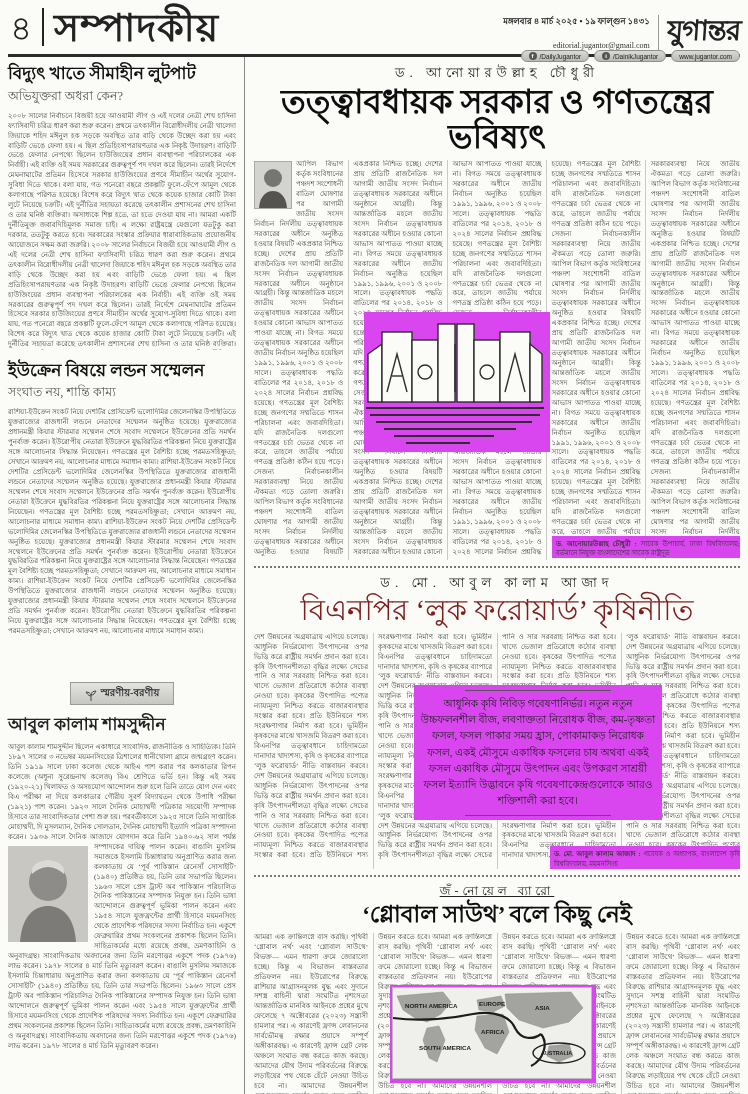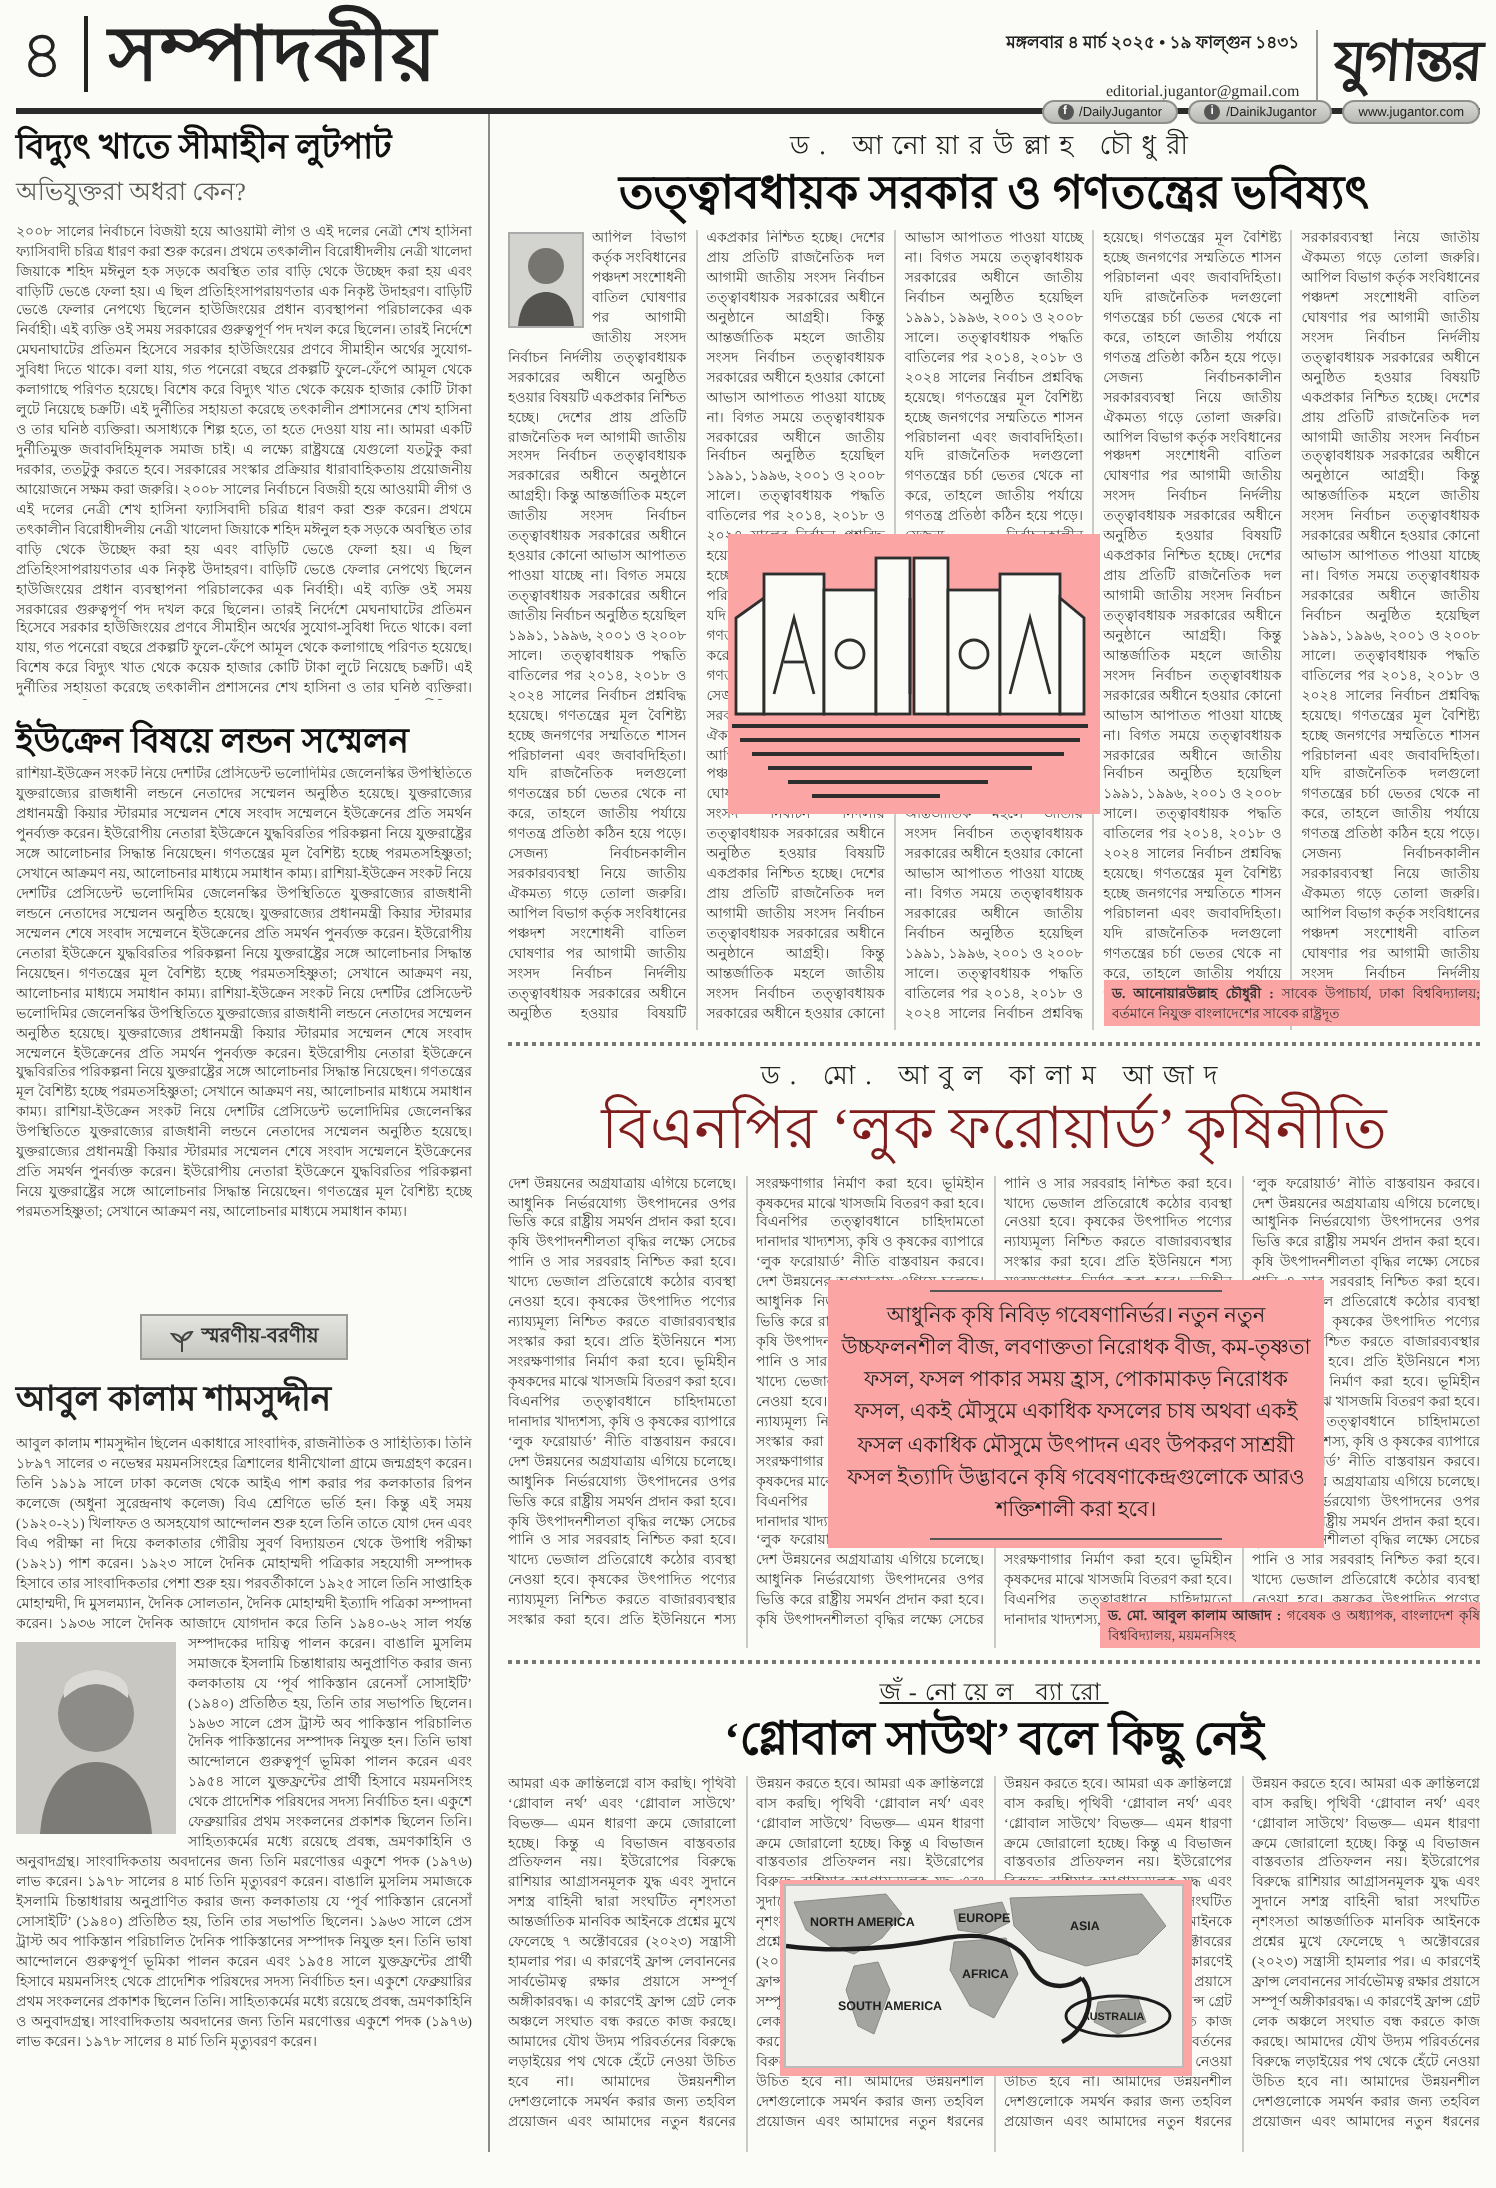--- a/index.html
+++ b/index.html
@@ -45,33 +45,33 @@
   .mem-badge{display:flex;justify-content:center;margin:2px 0 6px 0;}
   .mem-badge .bx{display:flex;align-items:flex-end;gap:4px;background:linear-gradient(#e3e3df,#c7c7c2);
       border:1px solid #9a9a96;padding:2px 14px;font-size:10px;font-weight:700;color:#333;}
   .mem h2{font-size:17px;margin:0 0 4px 0;font-weight:700;}
   .mem-body{font-size:7px;line-height:1.42;text-align:justify;color:#3c3c3c;height:352px;overflow:hidden;}
   .portrait{float:left;width:80px;height:96px;margin:3px 6px 2px 0;background:#cfcdc8;position:relative;overflow:hidden;}
   .portrait svg{display:block;}
 
   
   .byline{ text-align:center;font-size:13px;letter-spacing:5px;color:#222;margin:2px 0 1px 0;}
-  .headline-xl{text-align:center;font-size:23px;font-weight:700;margin:0 0 6px 0;line-height:1.05;color:#0e0e0e;}
+  .headline-xl{text-align:center;font-size:33px;font-weight:700;margin:0 0 6px 0;line-height:1.05;color:#0e0e0e;}
   .headline-l{text-align:center;font-size:29px;font-weight:400;margin:0 0 7px 0;line-height:1.05;color:#7f1d1d;}
   .headline-m{text-align:center;font-size:23px;font-weight:700;margin:0 0 6px 0;line-height:1.05;color:#0e0e0e;}
   .cols{position:relative;font-size:7px;line-height:1.42;text-align:justify;color:#3c3c3c;
         column-gap:10px;column-rule:1px solid #c9c9c7;overflow:hidden;}
   .main-cols{height:400px;column-count:5;}
   .agri-cols{height:236px;column-count:4;}
   .glob-cols{height:188px;column-count:4;}
   .dotsep{border-top:2px dotted #777;margin:6px 0 5px 0;height:0;}
 
   .authphoto{float:left;width:36px;height:46px;margin:1px 4px 2px 0;background:#d8d8d4;border:1px solid #aaa;}
 
-  .overlay{position:absolute;background:#fca5a5;}
+  .overlay{position:absolute;background:#d946ef;}
   .illus{left:110px;top:152px;width:182px;height:136px;padding:2px;}
   .pullq{left:160px;top:52px;width:236px;padding:5px 6px 4px 6px;
          font-size:10.5px;line-height:1.55;text-align:center;color:#222;}
   .pullq::before,.pullq::after{content:"";display:block;width:62%;margin:0 auto;border-top:1px solid #555;}
   .pullq::before{margin-bottom:5px;} .pullq::after{margin-top:5px;}
   .mapbox{left:136px;top:52px;width:202px;height:94px;padding:2px;}
   .credit{font-size:6.8px;line-height:1.45;text-align:justify;color:#333;}
   .credit .nm{font-weight:700;}
   .cr-main{right:0;bottom:2px;width:184px;padding:3px 0 0 4px;}
   .cr-agri{right:0;bottom:0;width:186px;padding:3px 0 0 4px;}
@@ -115,20 +115,21 @@
     <div class="leftcol">
 
       <div class="lart">
         <h2>বিদ্যুৎ খাতে সীমাহীন লুটপাট</h2>
         <h3>অভিযুক্তরা অধরা কেন?</h3>
         <div class="lbody b1">২০০৮ সালের নির্বাচনে বিজয়ী হয়ে আওয়ামী লীগ ও এই দলের নেত্রী শেখ হাসিনা ফ্যাসিবাদী চরিত্র ধারণ করা শুরু করেন। প্রথমে তৎকালীন বিরোধীদলীয় নেত্রী খালেদা জিয়াকে শহিদ মঈনুল হক সড়কে অবস্থিত তার বাড়ি থেকে উচ্ছেদ করা হয় এবং বাড়িটি ভেঙে ফেলা হয়। এ ছিল প্রতিহিংসাপরায়ণতার এক নিকৃষ্ট উদাহরণ। বাড়িটি ভেঙে ফেলার নেপথ্যে ছিলেন হাউজিংয়ের প্রধান ব্যবস্থাপনা পরিচালকের এক নির্বাহী। এই ব্যক্তি ওই সময় সরকারের গুরুত্বপূর্ণ পদ দখল করে ছিলেন। তারই নির্দেশে মেঘনাঘাটের প্রতিমন হিসেবে সরকার হাউজিংয়ের প্রণবে সীমাহীন অর্থের সুযোগ-সুবিধা দিতে থাকে। বলা যায়, গত পনেরো বছরে প্রকল্পটি ফুলে-ফেঁপে আমূল থেকে কলাগাছে পরিণত হয়েছে। বিশেষ করে বিদ্যুৎ খাত থেকে কয়েক হাজার কোটি টাকা লুটে নিয়েছে চক্রটি। এই দুর্নীতির সহায়তা করেছে তৎকালীন প্রশাসনের শেখ হাসিনা ও তার ঘনিষ্ঠ ব্যক্তিরা। অসাধ্যকে শিল্প হতে, তা হতে দেওয়া যায় না। আমরা একটি দুর্নীতিমুক্ত জবাবদিহিমূলক সমাজ চাই। এ লক্ষ্যে রাষ্ট্রযন্ত্রে যেগুলো যতটুকু করা দরকার, ততটুকু করতে হবে। সরকারের সংস্কার প্রক্রিয়ার ধারাবাহিকতায় প্রয়োজনীয় আয়োজনে সক্ষম করা জরুরি। ২০০৮ সালের নির্বাচনে বিজয়ী হয়ে আওয়ামী লীগ ও এই দলের নেত্রী শেখ হাসিনা ফ্যাসিবাদী চরিত্র ধারণ করা শুরু করেন। প্রথমে তৎকালীন বিরোধীদলীয় নেত্রী খালেদা জিয়াকে শহিদ মঈনুল হক সড়কে অবস্থিত তার বাড়ি থেকে উচ্ছেদ করা হয় এবং বাড়িটি ভেঙে ফেলা হয়। এ ছিল প্রতিহিংসাপরায়ণতার এক নিকৃষ্ট উদাহরণ। বাড়িটি ভেঙে ফেলার নেপথ্যে ছিলেন হাউজিংয়ের প্রধান ব্যবস্থাপনা পরিচালকের এক নির্বাহী। এই ব্যক্তি ওই সময় সরকারের গুরুত্বপূর্ণ পদ দখল করে ছিলেন। তারই নির্দেশে মেঘনাঘাটের প্রতিমন হিসেবে সরকার হাউজিংয়ের প্রণবে সীমাহীন অর্থের সুযোগ-সুবিধা দিতে থাকে। বলা যায়, গত পনেরো বছরে প্রকল্পটি ফুলে-ফেঁপে আমূল থেকে কলাগাছে পরিণত হয়েছে। বিশেষ করে বিদ্যুৎ খাত থেকে কয়েক হাজার কোটি টাকা লুটে নিয়েছে চক্রটি। এই দুর্নীতির সহায়তা করেছে তৎকালীন প্রশাসনের শেখ হাসিনা ও তার ঘনিষ্ঠ ব্যক্তিরা। অসাধ্যকে শিল্প হতে, তা হতে দেওয়া যায় না। আমরা একটি দুর্নীতিমুক্ত জবাবদিহিমূলক সমাজ চাই। এ লক্ষ্যে রাষ্ট্রযন্ত্রে যেগুলো যতটুকু করা দরকার, ততটুকু করতে হবে। সরকারের সংস্কার প্রক্রিয়ার ধারাবাহিকতায় প্রয়োজনীয় আয়োজনে সক্ষম করা জরুরি।</div>
       </div>
 
       <div class="lart">
         <h2>ইউক্রেন বিষয়ে লন্ডন সম্মেলন</h2>
+        <h3>সংঘাত নয়, শান্তি কাম্য</h3>
         <div class="lbody b2">রাশিয়া-ইউক্রেন সংকট নিয়ে দেশটির প্রেসিডেন্ট ভলোদিমির জেলেনস্কির উপস্থিতিতে যুক্তরাজ্যের রাজধানী লন্ডনে নেতাদের সম্মেলন অনুষ্ঠিত হয়েছে। যুক্তরাজ্যের প্রধানমন্ত্রী কিয়ার স্টারমার সম্মেলন শেষে সংবাদ সম্মেলনে ইউক্রেনের প্রতি সমর্থন পুনর্ব্যক্ত করেন। ইউরোপীয় নেতারা ইউক্রেনে যুদ্ধবিরতির পরিকল্পনা নিয়ে যুক্তরাষ্ট্রের সঙ্গে আলোচনার সিদ্ধান্ত নিয়েছেন। গণতন্ত্রের মূল বৈশিষ্ট্য হচ্ছে পরমতসহিষ্ণুতা; সেখানে আক্রমণ নয়, আলোচনার মাধ্যমে সমাধান কাম্য। রাশিয়া-ইউক্রেন সংকট নিয়ে দেশটির প্রেসিডেন্ট ভলোদিমির জেলেনস্কির উপস্থিতিতে যুক্তরাজ্যের রাজধানী লন্ডনে নেতাদের সম্মেলন অনুষ্ঠিত হয়েছে। যুক্তরাজ্যের প্রধানমন্ত্রী কিয়ার স্টারমার সম্মেলন শেষে সংবাদ সম্মেলনে ইউক্রেনের প্রতি সমর্থন পুনর্ব্যক্ত করেন। ইউরোপীয় নেতারা ইউক্রেনে যুদ্ধবিরতির পরিকল্পনা নিয়ে যুক্তরাষ্ট্রের সঙ্গে আলোচনার সিদ্ধান্ত নিয়েছেন। গণতন্ত্রের মূল বৈশিষ্ট্য হচ্ছে পরমতসহিষ্ণুতা; সেখানে আক্রমণ নয়, আলোচনার মাধ্যমে সমাধান কাম্য। রাশিয়া-ইউক্রেন সংকট নিয়ে দেশটির প্রেসিডেন্ট ভলোদিমির জেলেনস্কির উপস্থিতিতে যুক্তরাজ্যের রাজধানী লন্ডনে নেতাদের সম্মেলন অনুষ্ঠিত হয়েছে। যুক্তরাজ্যের প্রধানমন্ত্রী কিয়ার স্টারমার সম্মেলন শেষে সংবাদ সম্মেলনে ইউক্রেনের প্রতি সমর্থন পুনর্ব্যক্ত করেন। ইউরোপীয় নেতারা ইউক্রেনে যুদ্ধবিরতির পরিকল্পনা নিয়ে যুক্তরাষ্ট্রের সঙ্গে আলোচনার সিদ্ধান্ত নিয়েছেন। গণতন্ত্রের মূল বৈশিষ্ট্য হচ্ছে পরমতসহিষ্ণুতা; সেখানে আক্রমণ নয়, আলোচনার মাধ্যমে সমাধান কাম্য। রাশিয়া-ইউক্রেন সংকট নিয়ে দেশটির প্রেসিডেন্ট ভলোদিমির জেলেনস্কির উপস্থিতিতে যুক্তরাজ্যের রাজধানী লন্ডনে নেতাদের সম্মেলন অনুষ্ঠিত হয়েছে। যুক্তরাজ্যের প্রধানমন্ত্রী কিয়ার স্টারমার সম্মেলন শেষে সংবাদ সম্মেলনে ইউক্রেনের প্রতি সমর্থন পুনর্ব্যক্ত করেন। ইউরোপীয় নেতারা ইউক্রেনে যুদ্ধবিরতির পরিকল্পনা নিয়ে যুক্তরাষ্ট্রের সঙ্গে আলোচনার সিদ্ধান্ত নিয়েছেন। গণতন্ত্রের মূল বৈশিষ্ট্য হচ্ছে পরমতসহিষ্ণুতা; সেখানে আক্রমণ নয়, আলোচনার মাধ্যমে সমাধান কাম্য।</div>
       </div>
 
       <div class="mem">
         <div class="mem-badge">
           <span class="bx">
             <svg width="12" height="12" viewBox="0 0 12 12">
               <path d="M6 11 V5 M6 6 C3 6 2 3 1 2 C4 2 5.5 3.5 6 5 M6 5 C6.5 2.5 8 1 11 1 C10 3 8.5 5.5 6 5" fill="none" stroke="#444" stroke-width="1"></path>
             </svg>
             <span>স্মরণীয়-বরণীয়</span>

